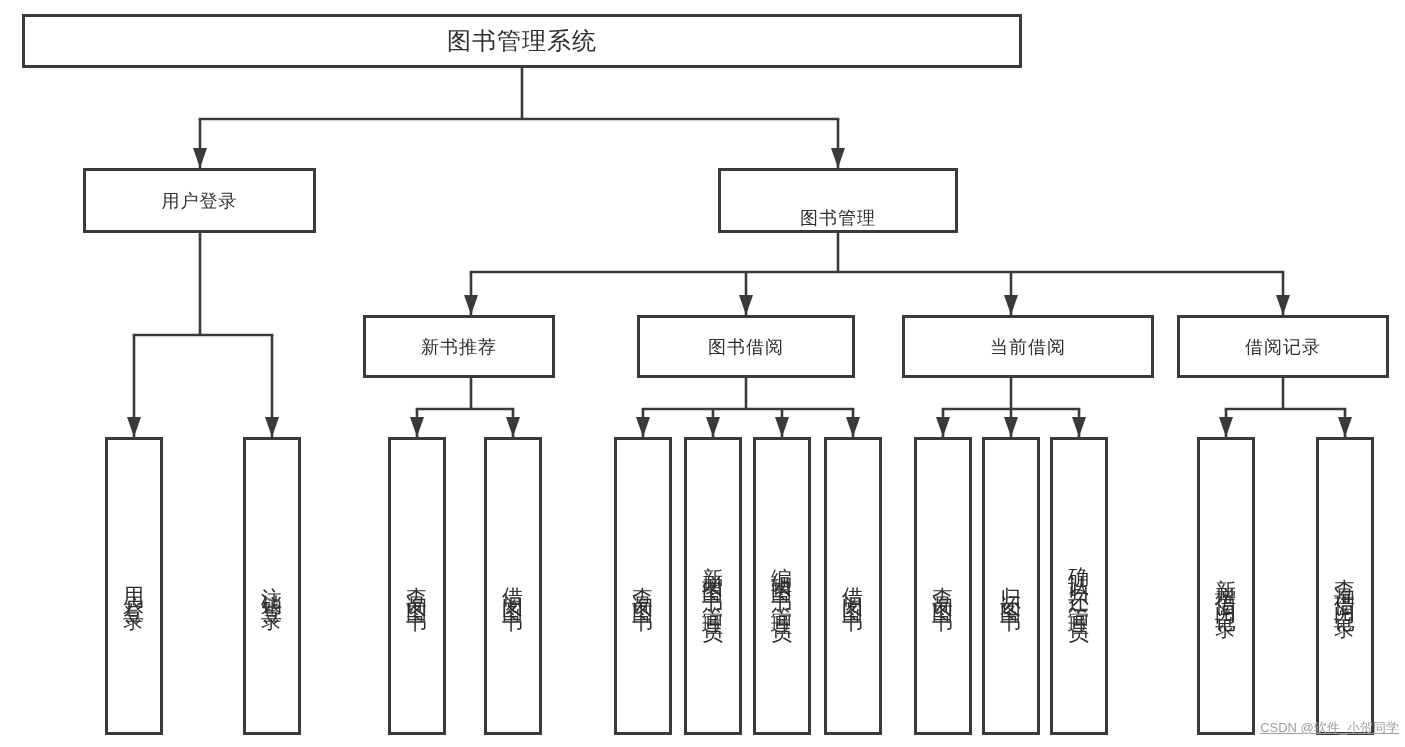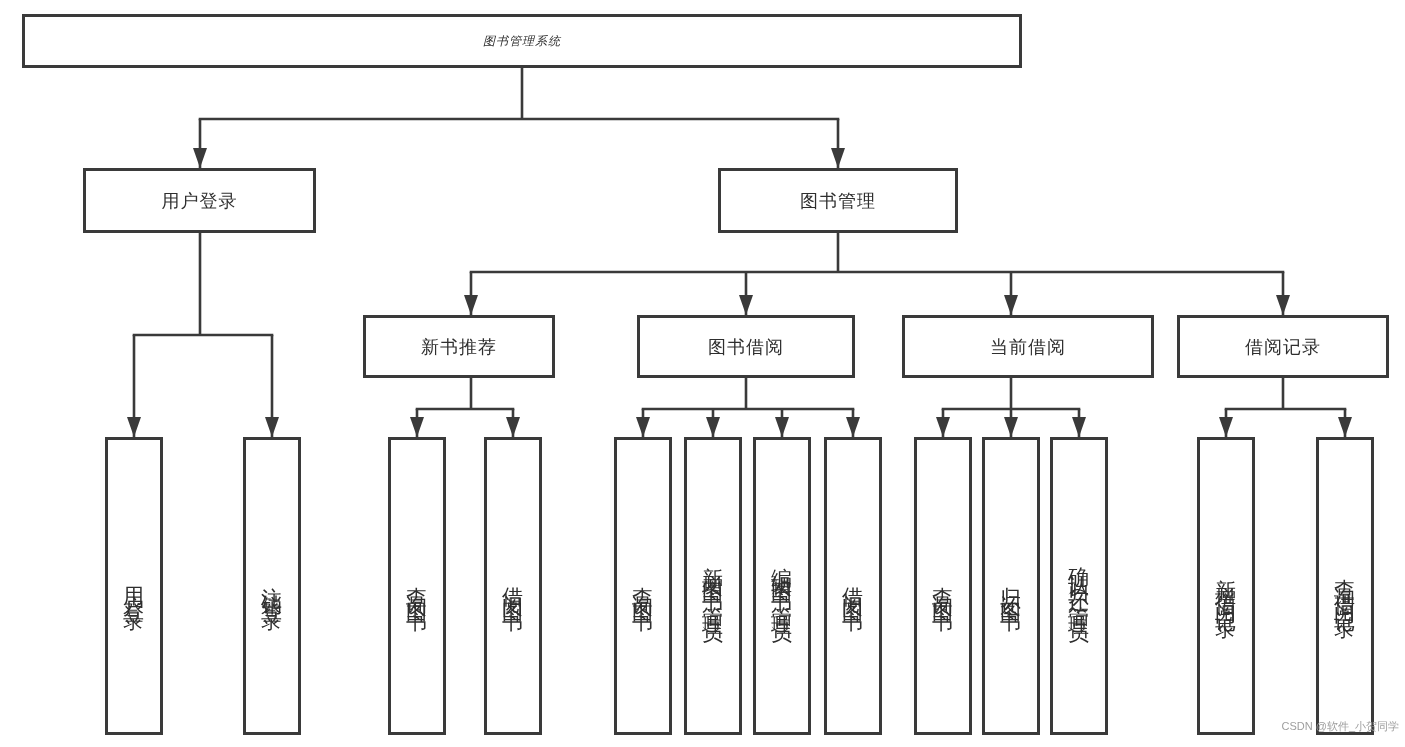--- a/index.html
+++ b/index.html
@@ -24,37 +24,38 @@
     position: absolute;
     box-sizing: border-box;
     background: #ffffff;
     border: 3px solid #3a3a3a;
     display: flex;
     align-items: center;
     justify-content: center;
     color: #2e2e2e;
   }
   .node.h { font-size: 18px; letter-spacing: 1px; }
-  .node.root { font-size: 12px; font-style: italic; }
+  .node.root { font-size: 24px; }
   .node.leaf { }
   .node.leaf .vtext {
     writing-mode: vertical-rl;
     text-orientation: mixed;
     font-size: 21px;
     letter-spacing: 8px;
     line-height: 1;
     color: #2e2e2e;
   }
   .watermark {
     position: absolute;
     top: 719px;
     right: 6px;
-    font-size: 11px;
+    font-size: 13px;
     color: #9e9e9e;
     white-space: nowrap;
+    text-decoration: underline;
   }
 </style>
 </head>
 <body>
 
 <div class="stage">
 
   <svg class="connectors" viewBox="0 0 1405 747" xmlns="http://www.w3.org/2000/svg">
     <defs>
       <marker id="arrow" viewBox="0 0 20 14" refX="20" refY="7" markerWidth="20" markerHeight="14" markerUnits="userSpaceOnUse" orient="auto">
@@ -117,21 +118,21 @@
     </g>
   </svg>
 
   <div class="node root h" style="left:22px; top:14px; width:1000px; height:54px;">
     <span>图书管理系统</span>
   </div>
 
   <div class="node h" style="left:83px; top:168px; width:233px; height:65px;">
     <span>用户登录</span>
   </div>
-  <div class="node h" style="left:718px; top:168px; width:240px; height:65px;">
+  <div class="node h" style="left:718px; top:168px; width:240px; height:65px;align-items:flex-end;">
     <span>图书管理</span>
   </div>
 
   <div class="node h" style="left:363px; top:315px; width:192px; height:63px;">
     <span>新书推荐</span>
   </div>
   <div class="node h" style="left:637px; top:315px; width:218px; height:63px;align-items:center;">
     <span>图书借阅</span>
   </div>
   <div class="node h" style="left:902px; top:315px; width:252px; height:63px;">

